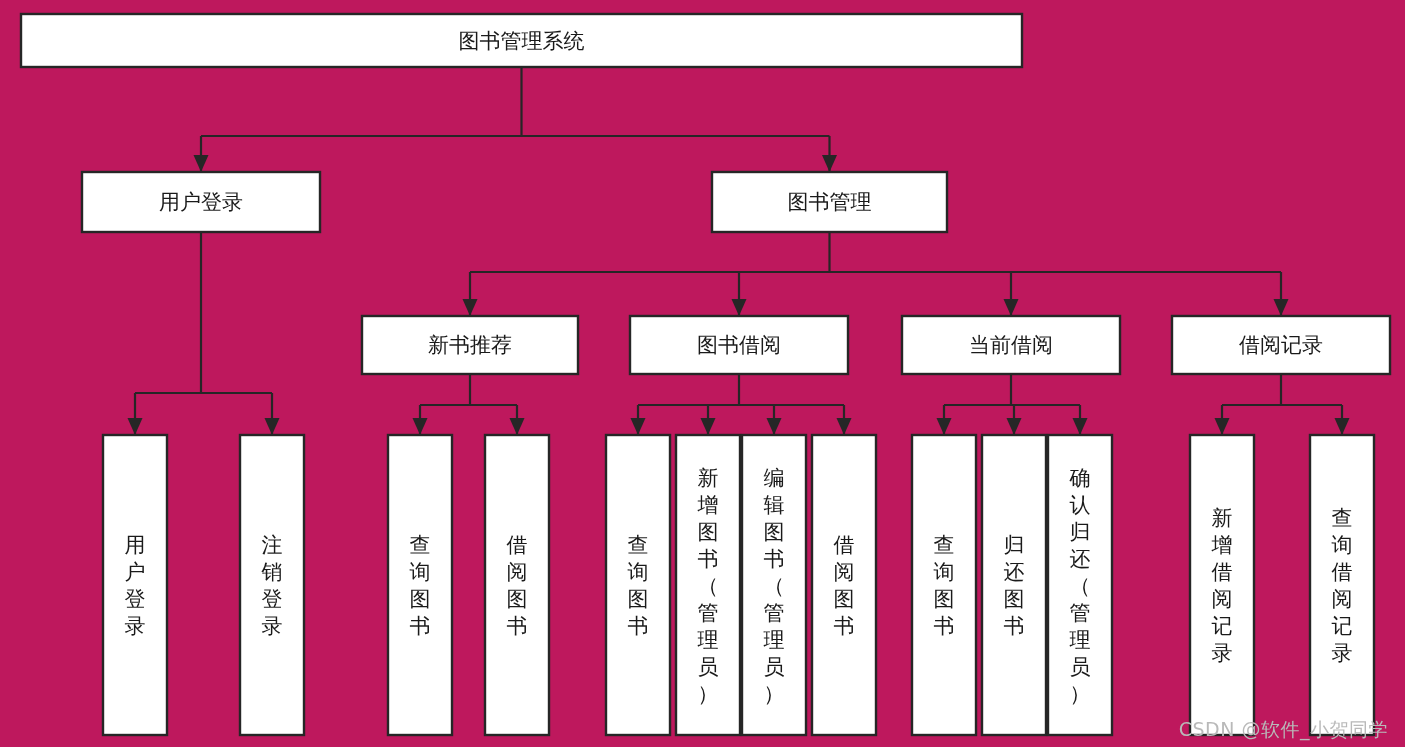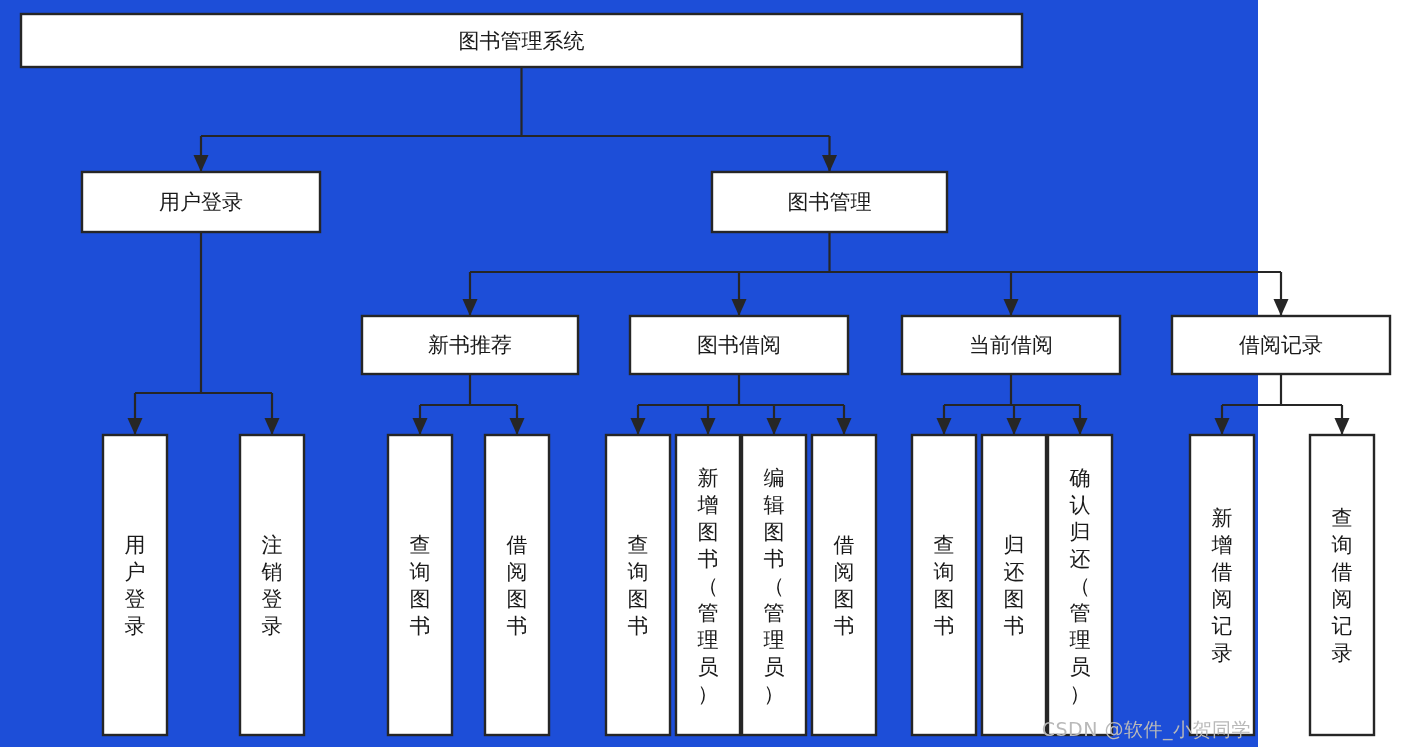--- a/index.html
+++ b/index.html
@@ -1,41 +1,41 @@
 <!DOCTYPE html>
 <html><head>
 <meta charset="utf-8">
 <title>图书管理系统 功能结构图</title>
 <style>
   html,body{margin:0;padding:0;background:#ffffff;}
   body{
     width:1405px;height:747px;overflow:hidden;
     font-family:"DejaVu Sans","Liberation Sans",sans-serif;
   }
-  #diagram-root{position:relative;width:1258px;height:747px;background:#1d4ed8;}
+  #diagram-root{position:relative;width:1405px;height:747px;background:#be185d;}
   svg#tree-svg{position:absolute;left:0;top:0;width:1405px;height:747px;display:block;}
   .node-box{fill:#ffffff;stroke:#262626;stroke-width:2.4;}
   .connector{stroke:#262626;stroke-width:2.2;fill:none;stroke-linecap:butt;}
   .arrow-head{fill:#262626;stroke:none;}
   .node-label{
     fill:#1a1a1a;
     font-family:"DejaVu Sans","Liberation Sans",sans-serif;
     font-size:21px;
     text-anchor:middle;
     dominant-baseline:middle;
   }
   .node-label-vertical{
     fill:#1a1a1a;
     font-family:"DejaVu Sans","Liberation Sans",sans-serif;
     font-size:21px;
     text-anchor:middle;
   }
   .watermark{
     position:absolute;
-    right:7px;bottom:4px;
+    right:17px;bottom:4px;
     color:#b9b9b9;
     font-size:19px;
     font-family:"DejaVu Sans","Liberation Sans",sans-serif;
     white-space:nowrap;
     letter-spacing:0.5px;
     pointer-events:none;
   }
 </style>
 </head>
 <body>

